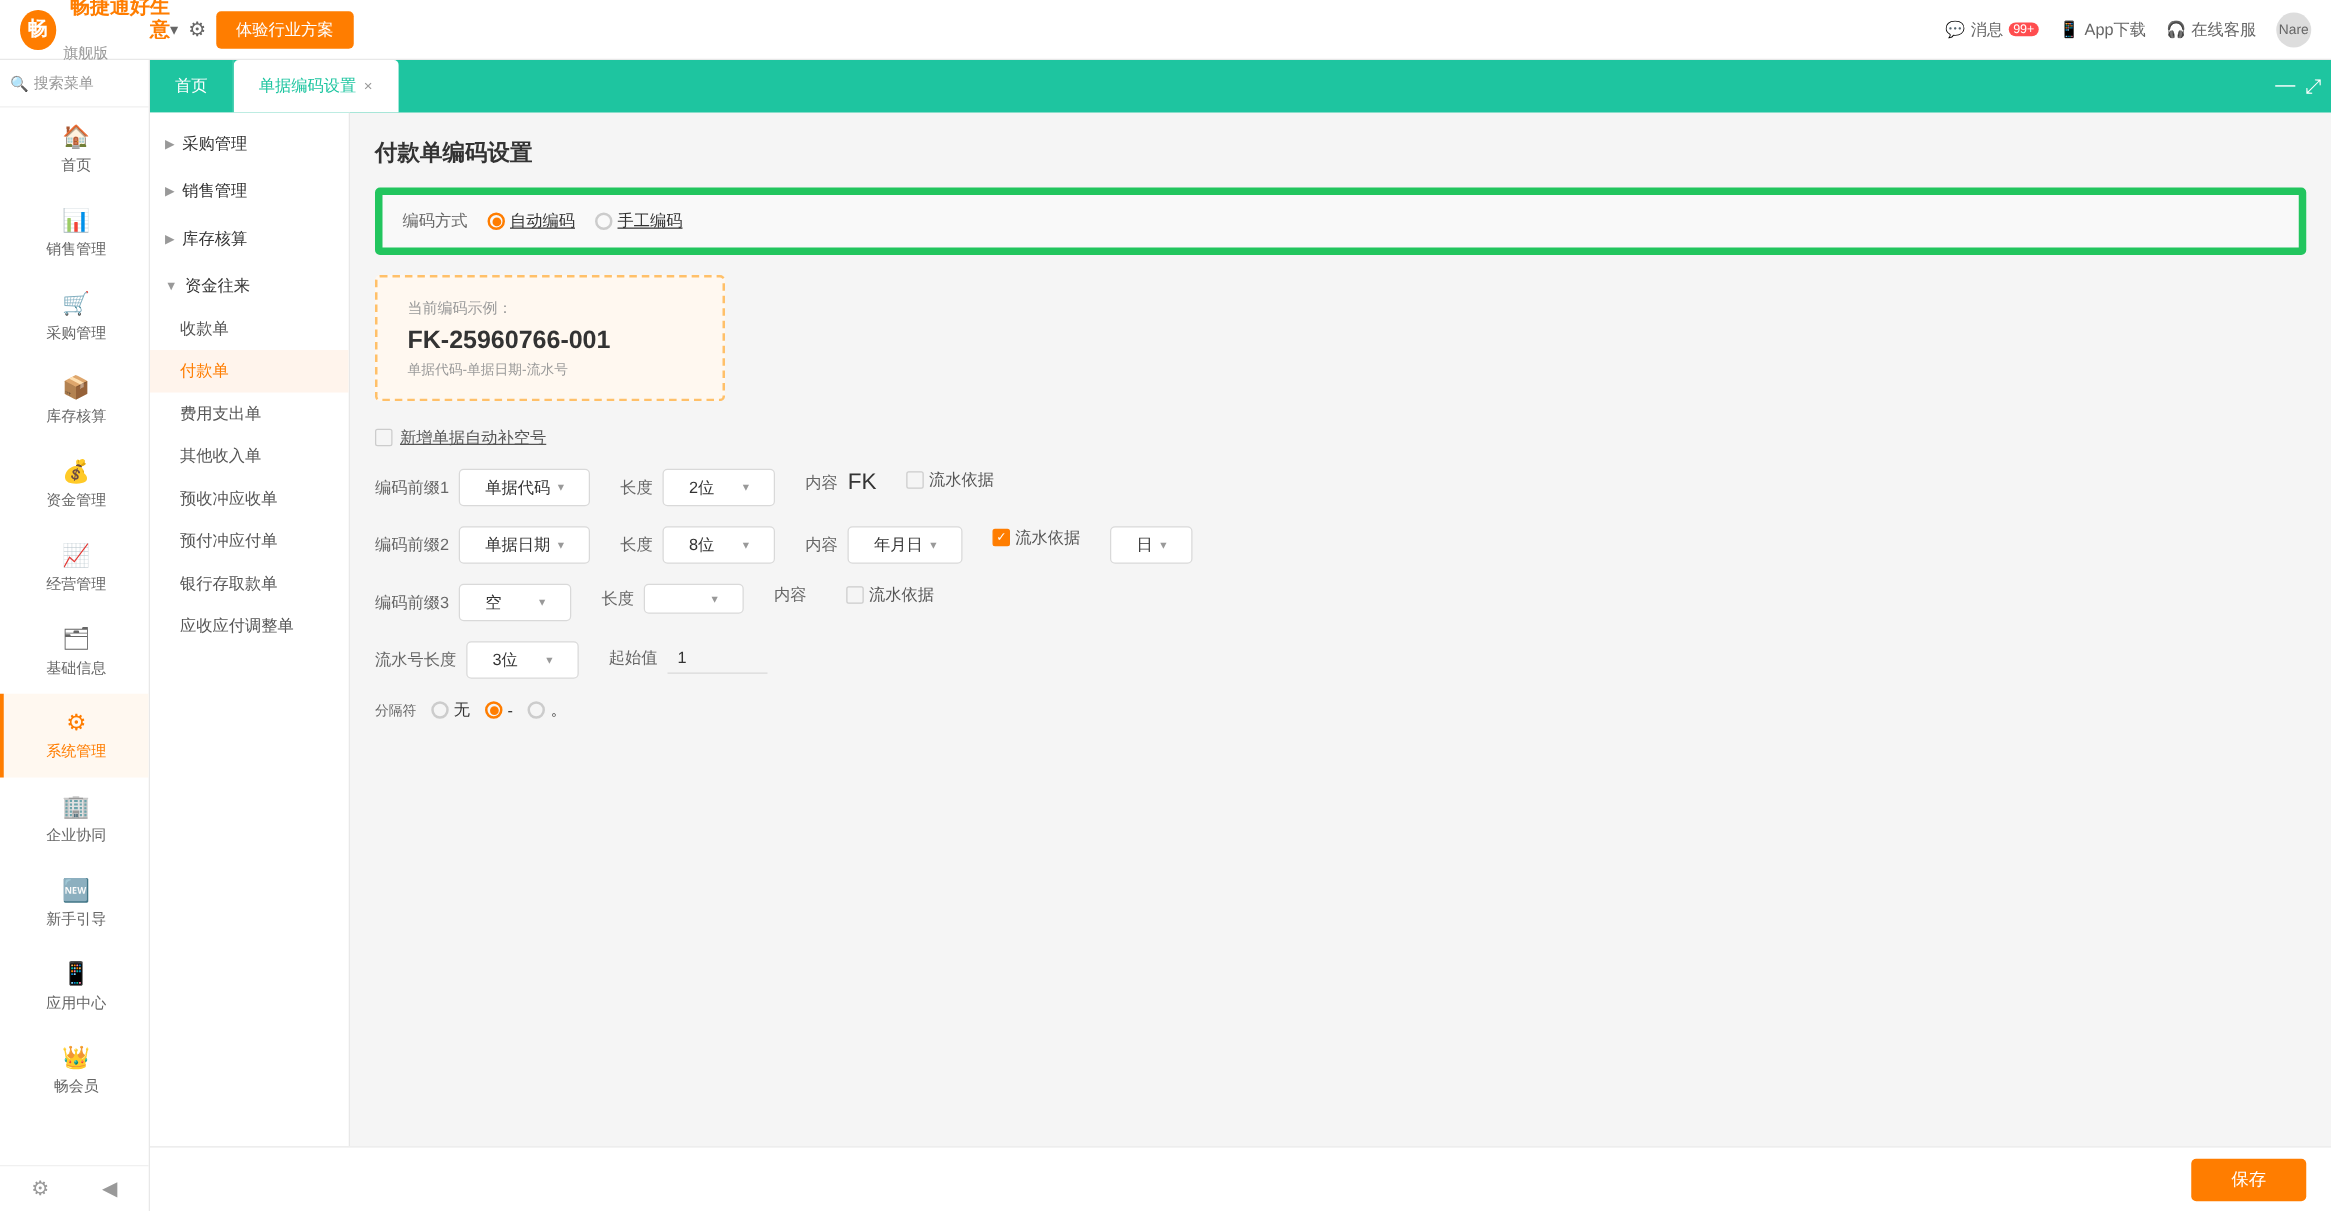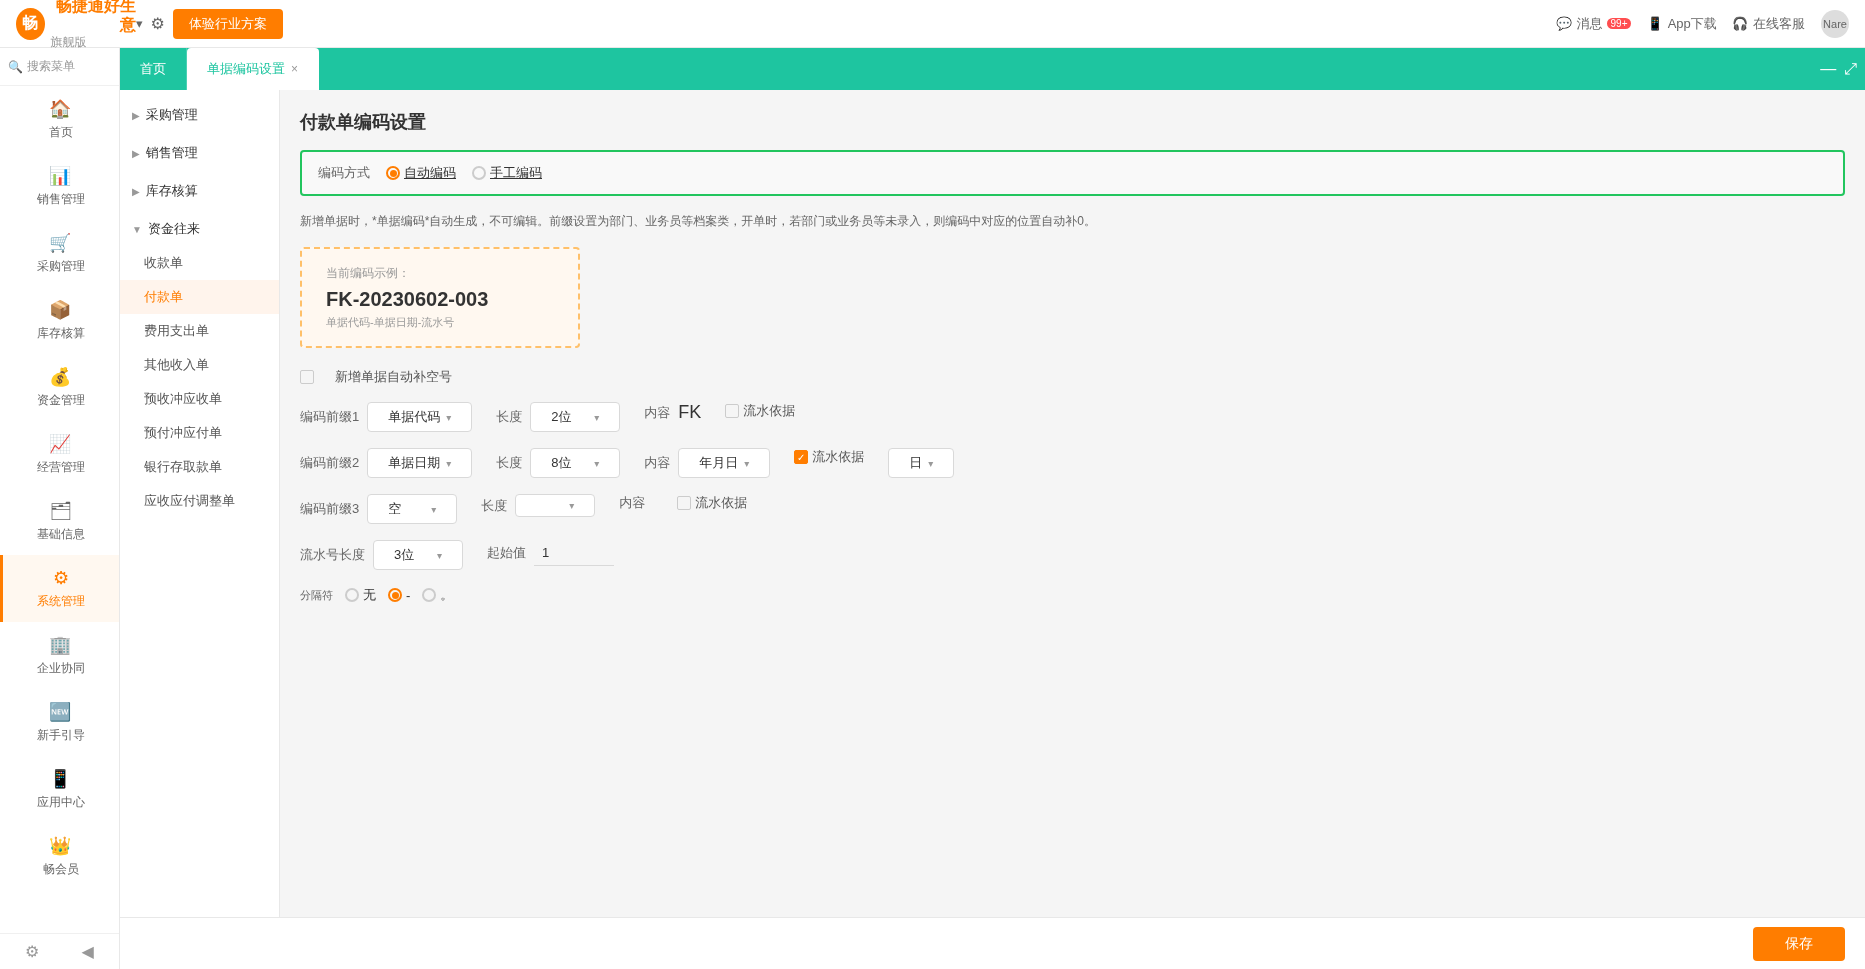--- a/index.html
+++ b/index.html
@@ -151,21 +151,21 @@
     .second-sidebar-item.active { background: #fff4ec; color: #ff7d00; }
 
     
     .form-area { flex: 1; overflow-y: auto; padding: 20px; }
 
     .page-title { font-size: 18px; font-weight: bold; color: #333; margin-bottom: 16px; }
 
     
     .encoding-method {
       background: #f9f9f9;
-      border: 2px solid #22c55e;
+      border: 6px solid #22c55e;
       border-radius: 4px;
       padding: 12px 16px;
       display: flex;
       align-items: center;
       gap: 16px;
       margin-bottom: 16px;
     }
     .encoding-label { font-size: 13px; color: #666; }
     .radio-group { display: flex; align-items: center; gap: 16px; text-decoration: underline; }
     .radio-item { display: flex; align-items: center; gap: 4px; cursor: pointer; font-size: 13px; }
@@ -194,21 +194,21 @@
       padding: 16px 24px;
       display: inline-block;
       margin-bottom: 20px;
       min-width: 280px;
     }
     .code-preview-label { font-size: 12px; color: #999; margin-bottom: 6px; }
     .code-preview-value { font-size: 20px; font-weight: bold; color: #333; }
     .code-preview-sub { font-size: 11px; color: #999; margin-top: 4px; }
 
     
-    .checkbox-row { display: flex; align-items: center; gap: 21px; margin-bottom: 16px; font-size: 13px; color: #555; }
+    .checkbox-row { display: flex; align-items: center; gap: 6px; margin-bottom: 16px; font-size: 13px; color: #555; text-decoration: underline; }
     .checkbox-box {
       width: 14px; height: 14px;
       border: 1px solid #ccc;
       border-radius: 2px;
       display: inline-flex; align-items: center; justify-content: center;
       cursor: pointer;
     }
 
     
     .form-row {
@@ -463,26 +463,25 @@
               <span>自动编码</span>
             </label>
             <label class="radio-item">
               <div class="radio-circle"></div>
               <span>手工编码</span>
             </label>
           </div>
         </div>
 
         
-        <div class="info-text">新增单据时，*单据编码*自动生成，不可编辑。前缀设置为部门、业务员等档案类，开单时，若部门或业务员等未录入，则编码中对应的位置自动补0。</div>
 
         
         <div class="code-preview">
           <div class="code-preview-label">当前编码示例：</div>
-          <div class="code-preview-value">FK-20230602-003</div>
+          <div class="code-preview-value">FK-25960766-001</div>
           <div class="code-preview-sub">单据代码-单据日期-流水号</div>
         </div>
 
         
         <div class="checkbox-row">
           <div class="checkbox-box"></div>
           <span>新增单据自动补空号</span>
         </div>
 
         

